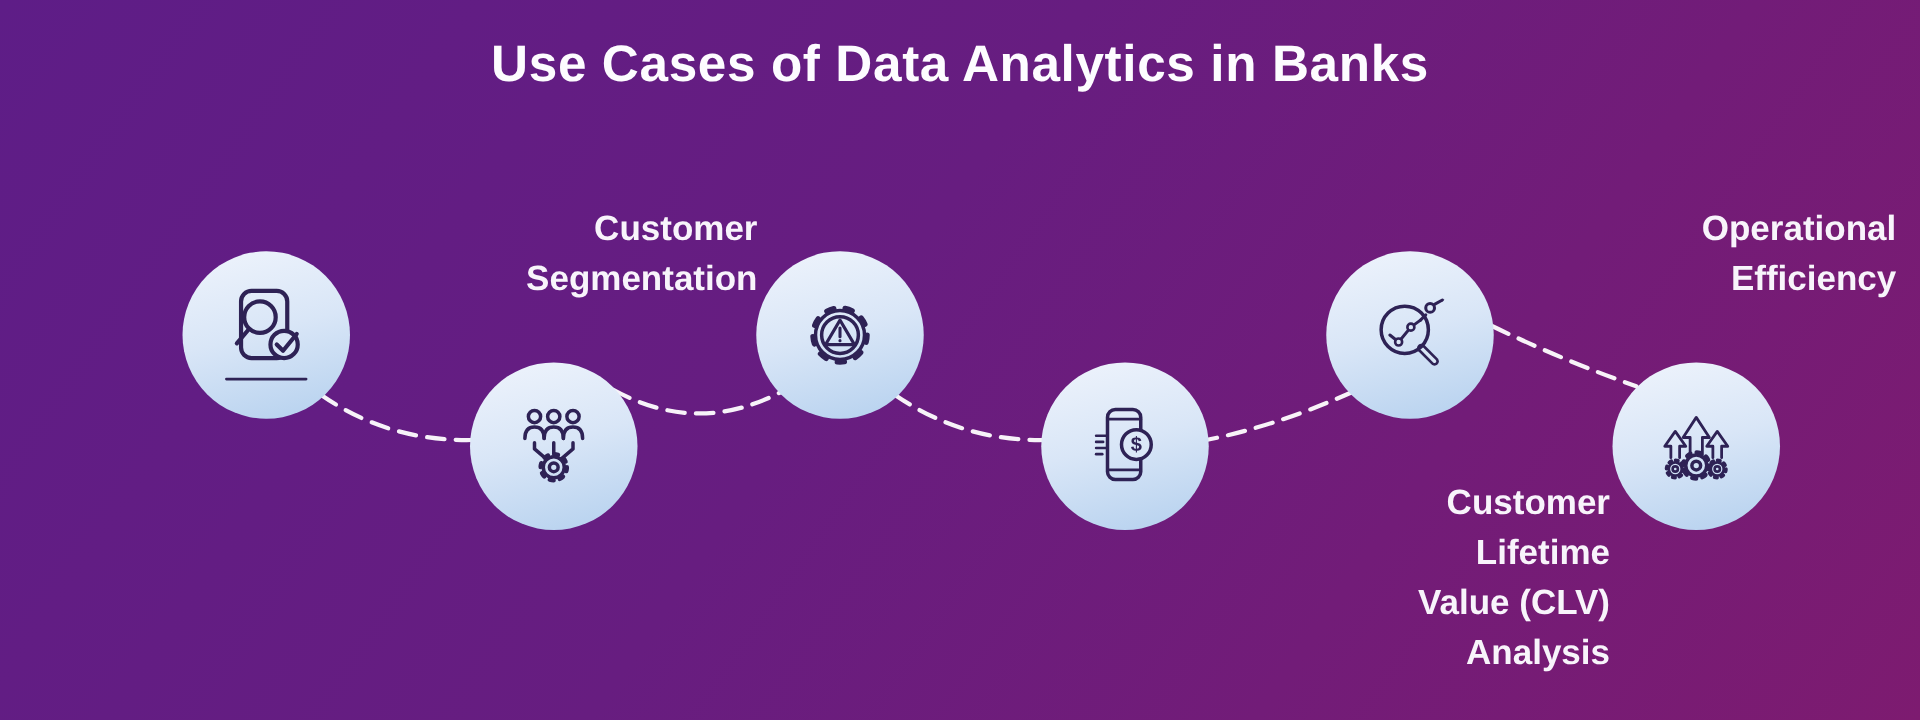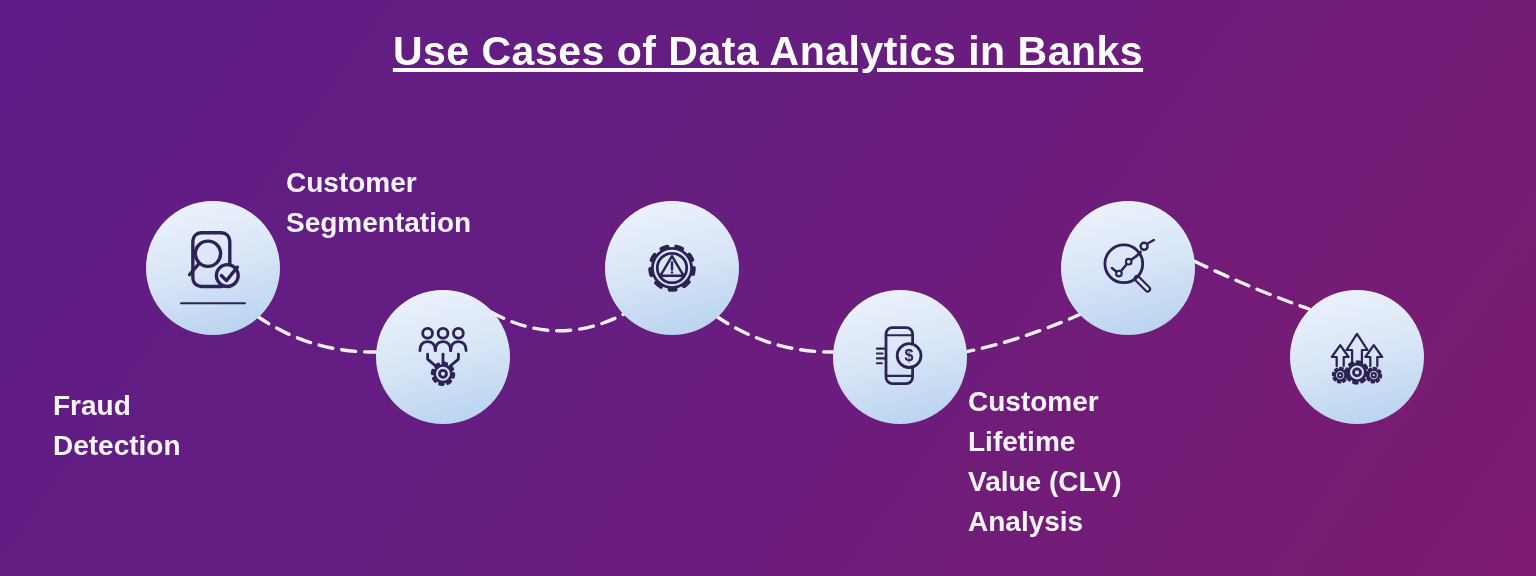--- a/index.html
+++ b/index.html
@@ -6,33 +6,33 @@
   .canvas{
     position:relative;
     width:1536px;height:576px;
     overflow:hidden;
     background:linear-gradient(125deg,#5e1d87 0%,#671d80 45%,#7d1b70 100%);
     font-family:"Liberation Sans",sans-serif;
   }
   .title{
     position:absolute;top:28px;left:0;width:100%;
     margin:0;text-align:center;
-    color:#fdfcff;font-size:41px;font-weight:700;letter-spacing:.5px;text-decoration:underline;
+    color:#fdfcff;font-size:41px;font-weight:700;letter-spacing:.5px;
   }
   .connectors{position:absolute;left:0;top:0;}
   .connectors path{fill:none;stroke:#ffffff;stroke-opacity:.95;stroke-width:3.4;stroke-dasharray:14 9;stroke-linecap:round;}
   .circle{
     position:absolute;width:134px;height:134px;border-radius:50%;
     background:linear-gradient(165deg,#eff4fc 0%,#d9e6f7 48%,#b4d0ee 100%);
     display:flex;align-items:center;justify-content:center;
   }
   .c1{left:146px;top:201px}.c2{left:376px;top:290px}.c3{left:605px;top:201px}
   .c4{left:833px;top:290px}.c5{left:1061px;top:201px}.c6{left:1290px;top:290px}
   .label{
-    position:absolute;width:320px;text-align:left;
+    position:absolute;width:320px;text-align:right;
     color:#f8f4fb;font-size:28px;font-weight:600;line-height:40px;
     white-space:pre-line;
   }
   .l1{left:53px;top:386px}.l2{left:286px;top:163px}.l3{left:512px;top:386px}
   .l4{left:750px;top:163px}.l5{left:968px;top:382px}.l6{left:1197px;top:163px}
   .icon{stroke:#2e2255;fill:none;stroke-width:4;stroke-linecap:round;stroke-linejoin:round;}
 </style>
 </head>
 <body>
 
@@ -51,22 +51,20 @@
   <div class="circle c1">
     <svg class="icon" width="84" height="84" viewBox="0 0 100 100">
       <rect x="26" y="8" width="44" height="64" rx="10"></rect>
       <circle cx="44" cy="33" r="15"></circle>
       <line x1="33" y1="45" x2="22" y2="58"></line>
       <circle cx="67" cy="59" r="13" fill="#dbe7f7"></circle>
       <polyline points="60,59 66,65 79,49"></polyline>
       <line x1="12" y1="92" x2="88" y2="92" stroke-width="2.5"></line>
     </svg>
   </div>
-  <div class="label l1">Fraud
-Detection</div>
 
   <div class="circle c2">
     <svg class="icon" width="70" height="70" viewBox="0 0 100 100">
       <circle cx="28" cy="16" r="7"></circle>
         <path d="M17 41 c0 -9 4 -13 11 -13 c7 0 11 4 11 13"></path>
       <circle cx="50" cy="16" r="7"></circle>
         <path d="M39 41 c0 -9 4 -13 11 -13 c7 0 11 4 11 13"></path>
       <circle cx="72" cy="16" r="7"></circle>
         <path d="M61 41 c0 -9 4 -13 11 -13 c7 0 11 4 11 13"></path>
       <path d="M28 46 v7 l14 12"></path>
@@ -132,14 +130,16 @@
       <circle cx="26" cy="76" r="7.5" stroke-width="3.2"></circle>
       <circle cx="26" cy="76" r="3" stroke-width="3"></circle>
       <circle cx="74" cy="76" r="10" stroke-width="4" stroke-dasharray="3 4.85"></circle>
       <circle cx="74" cy="76" r="7.5" stroke-width="3.2"></circle>
       <circle cx="74" cy="76" r="3" stroke-width="3"></circle>
       <circle cx="50" cy="72" r="15" stroke-width="5" stroke-dasharray="4.5 7.28"></circle>
       <circle cx="50" cy="72" r="12"></circle>
       <circle cx="50" cy="72" r="5"></circle>
     </svg>
   </div>
+  <div class="label l6">Operational
+Efficiency</div>
 
 </div>
 
 </body></html>

